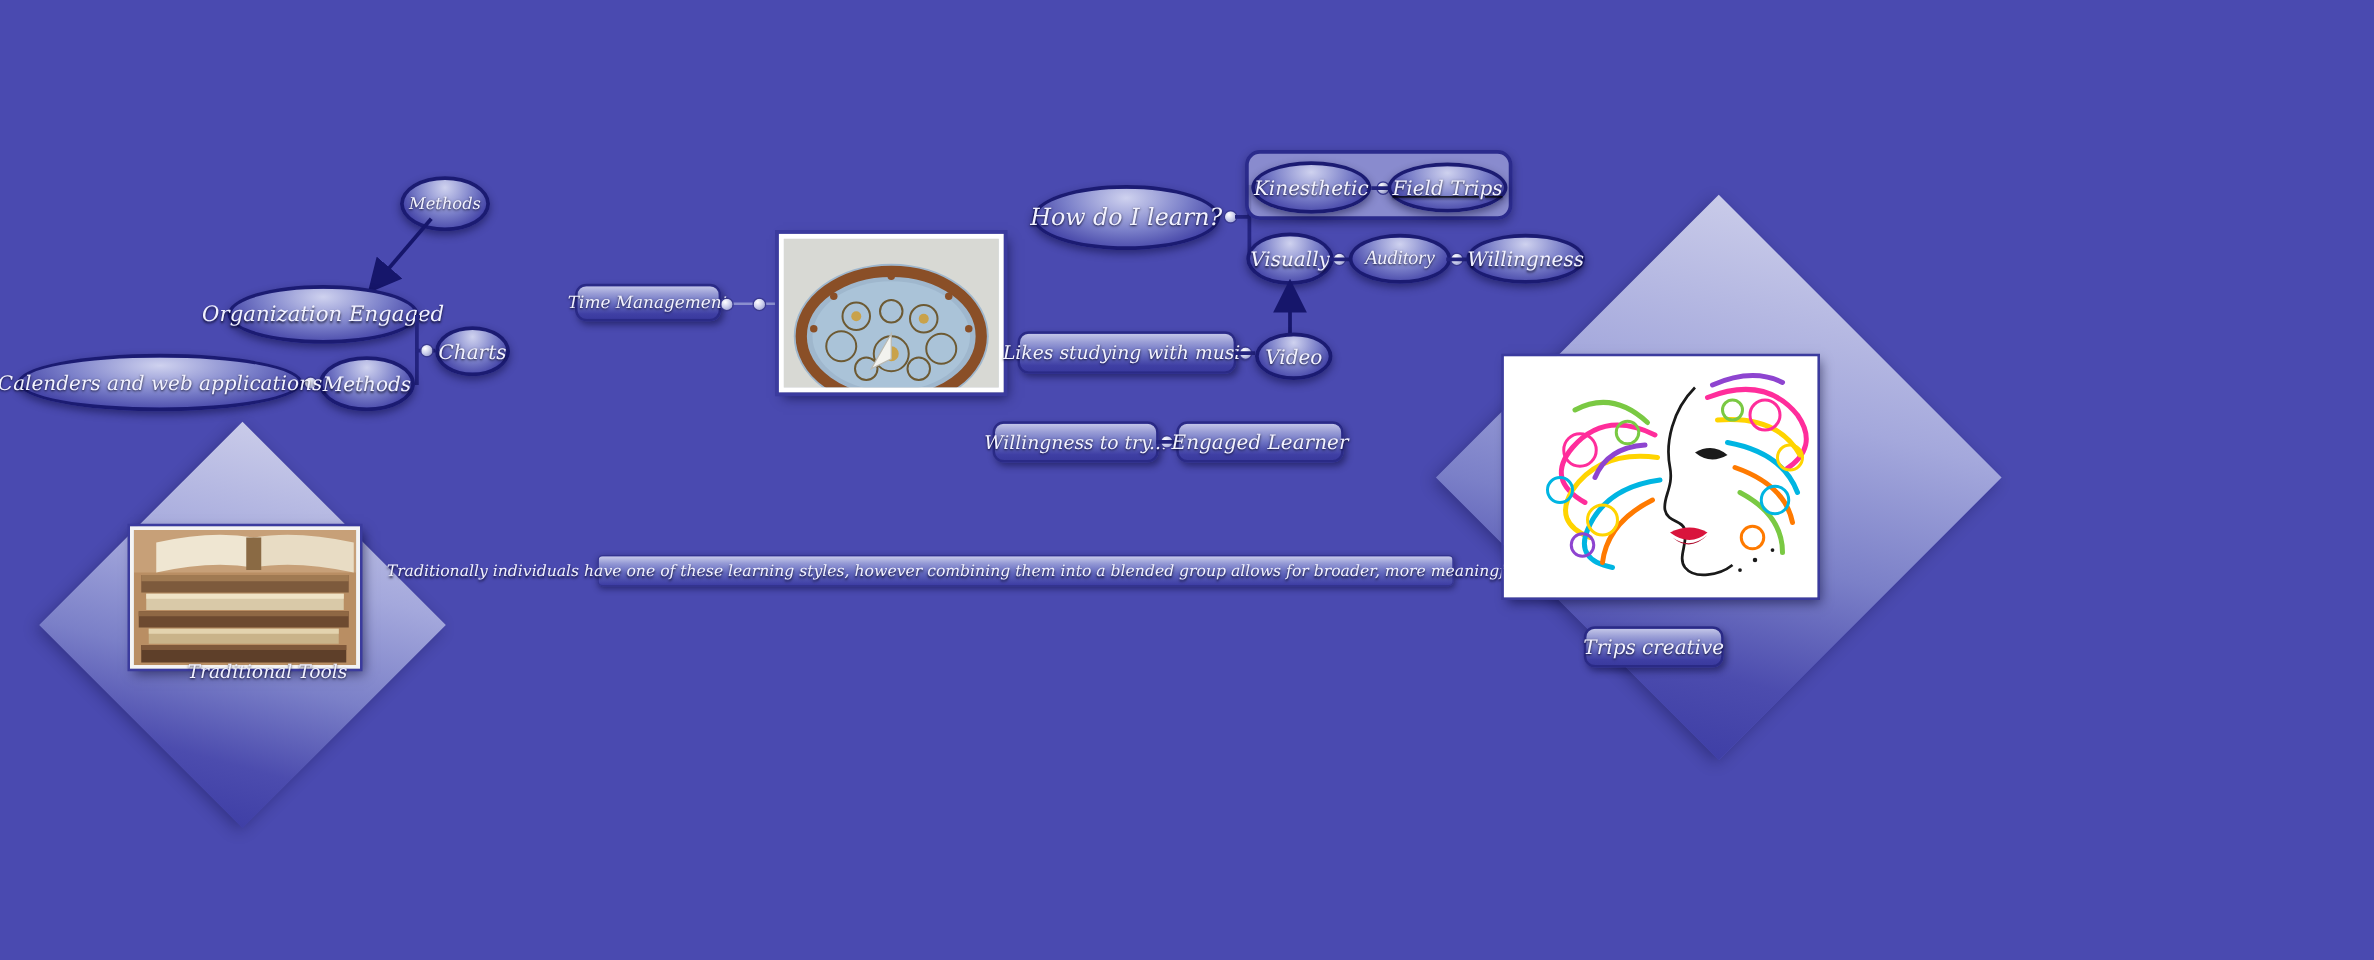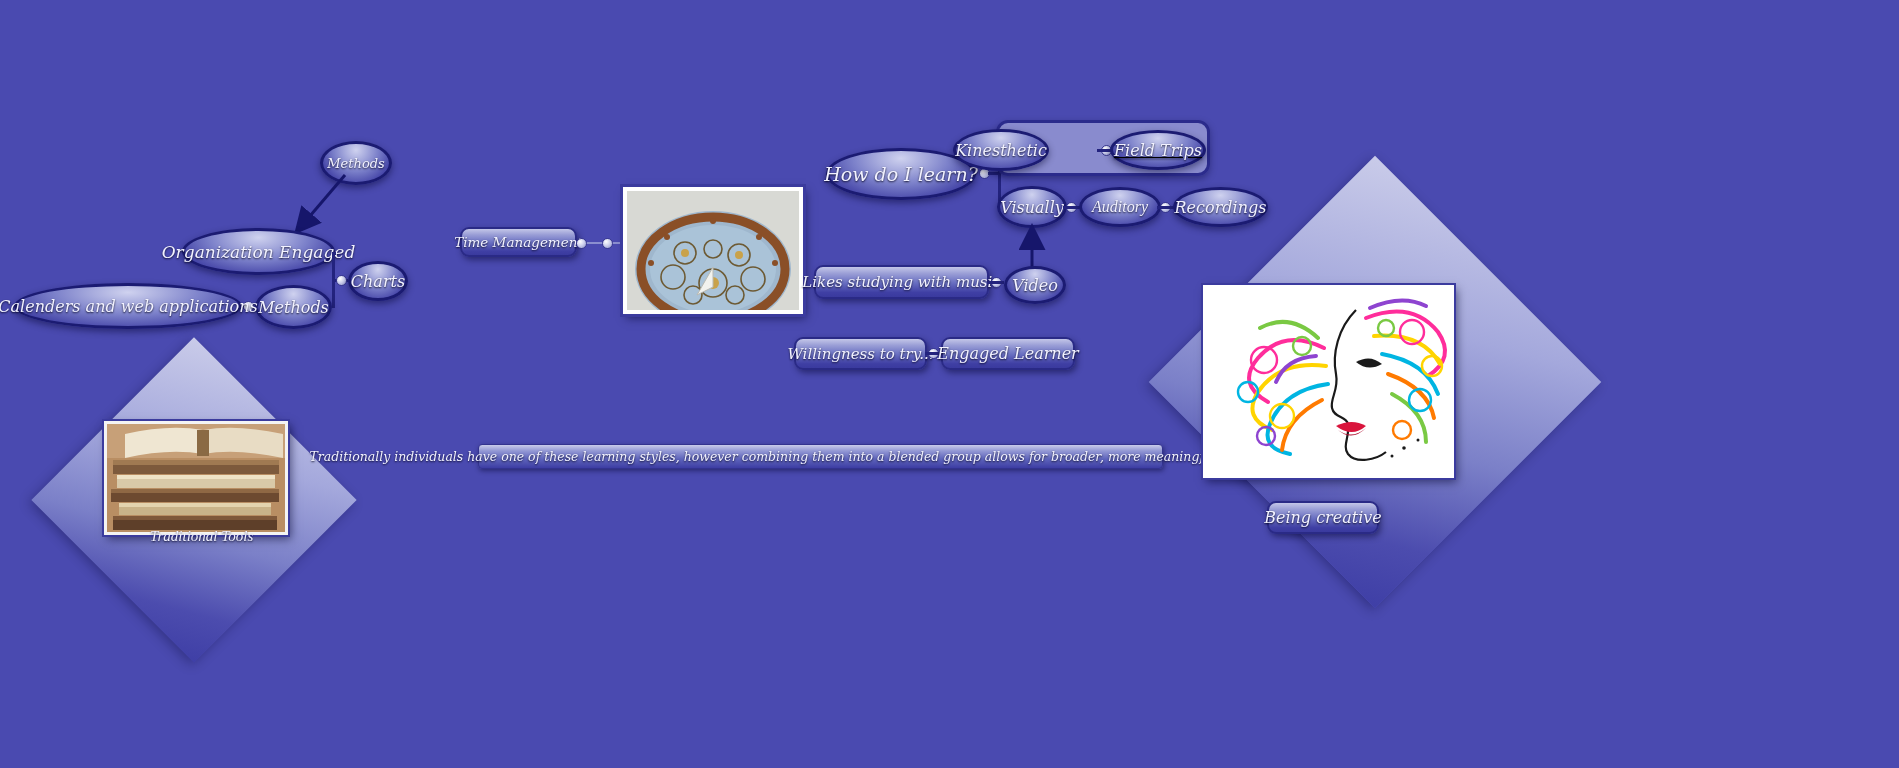--- a/index.html
+++ b/index.html
@@ -206,21 +206,21 @@
   </div>
 
   <div class="dot" style="left:979px;top:168px;"></div>
   <div class="line-h" style="left:988px;top:172px;width:12px;"></div>
   <div class="line-v" style="left:998px;top:148px;height:62px;"></div>
   <div class="line-h" style="left:998px;top:148px;width:10px;"></div>
   <div class="line-h" style="left:998px;top:207px;width:10px;"></div>
 
   <div class="group-box" style="left:996px;top:120px;width:214px;height:56px;"></div>
 
-  <div class="ellipse" style="left:953px;top:129px;width:96px;height:42px;">
+  <div class="ellipse" style="left:1001px;top:129px;width:96px;height:42px;">
     <span class="node-label" style="font-size:16px;">Kinesthetic</span>
   </div>
 
   <div class="dot" style="left:1101px;top:145px;"></div>
   <div class="line-h" style="left:1097px;top:149px;width:16px;"></div>
 
   <div class="ellipse" style="left:1110px;top:130px;width:96px;height:40px;text-decoration:underline;">
     <span class="node-label" style="font-size:16px;">Field Trips</span>
   </div>
 
@@ -232,21 +232,21 @@
   <div class="line-h" style="left:1063px;top:206px;width:18px;"></div>
 
   <div class="ellipse" style="left:1079px;top:187px;width:82px;height:40px;">
     <span class="node-label" style="font-size:16px;font-family:Liberation Serif, serif;">Auditory</span>
   </div>
 
   <div class="dot" style="left:1160px;top:202px;"></div>
   <div class="line-h" style="left:1157px;top:206px;width:18px;"></div>
 
   <div class="ellipse" style="left:1173px;top:187px;width:95px;height:40px;">
-    <span class="node-label" style="font-size:16px;">Recordings</span>
+    <span class="node-label" style="font-size:16px;">Willingness</span>
   </div>
 
   <svg style="position:absolute;left:1020px;top:225px;width:30px;height:55px;overflow:visible;">
     <defs>
       <marker id="ah2" markerWidth="9" markerHeight="9" refX="7" refY="4.5" orient="auto">
         <path d="M0,0 L9,4.5 L0,9 z" fill="#16166b"></path>
       </marker>
     </defs>
     <line x1="12" y1="50" x2="12" y2="4" stroke="#16166b" stroke-width="3" marker-end="url(#ah2)"></line>
   </svg>
@@ -287,21 +287,21 @@
       <rect x="10" y="51" width="158" height="13" fill="#d9c9a8"></rect>
       <rect x="10" y="51" width="158" height="4" fill="#efe3c6"></rect>
       <rect x="4" y="65" width="168" height="13" fill="#6d4a30"></rect>
       <rect x="4" y="65" width="168" height="4" fill="#8f6844"></rect>
       <rect x="12" y="79" width="152" height="12" fill="#c9b389"></rect>
       <rect x="12" y="79" width="152" height="4" fill="#e3d3ae"></rect>
       <rect x="6" y="92" width="164" height="14" fill="#5e3f29"></rect>
       <rect x="6" y="92" width="164" height="4" fill="#7f583a"></rect>
     </svg>
   </div>
-  <div class="caption" style="left:150px;top:528px;font-family:Liberation Serif, serif;">Traditional Tools</div>
+  <div class="caption" style="left:150px;top:528px;">Traditional Tools</div>
 
   <div class="photo-frame" style="left:1203px;top:285px;width:245px;height:187px;border:3px solid #ffffff;outline:2px solid #3b3b9e;background:#ffffff;">
     <svg width="100%" height="100%" viewBox="0 0 245 187" preserveAspectRatio="none">
       <rect width="245" height="187" fill="#ffffff"></rect>
 
       <path d="M150 22 C132 40 126 66 130 86 C133 102 124 110 126 120 C128 130 140 128 142 136
                C144 148 136 158 142 166 C150 176 170 172 180 164" fill="none" stroke="#1a1a1a" stroke-width="2.2"></path>
 
       <path d="M130 138 q16 -8 30 0 q-14 12 -30 0 z" fill="#d9143c"></path>
       <path d="M132 142 q14 10 28 -2 q-14 14 -28 2 z" fill="#b00f30"></path>
@@ -341,16 +341,16 @@
       </g>
       <g fill="#1a1a1a">
         <circle cx="198" cy="160" r="1.8"></circle>
         <circle cx="212" cy="152" r="1.5"></circle>
         <circle cx="186" cy="168" r="1.5"></circle>
       </g>
     </svg>
   </div>
 
   <div class="rrect" style="left:1267px;top:501px;width:112px;height:33px;">
-    <span class="node-label" style="font-size:16px;">Being creative</span>
+    <span class="node-label" style="font-size:16px;">Trips creative</span>
   </div>
 
 </div>
 
 </body></html>

